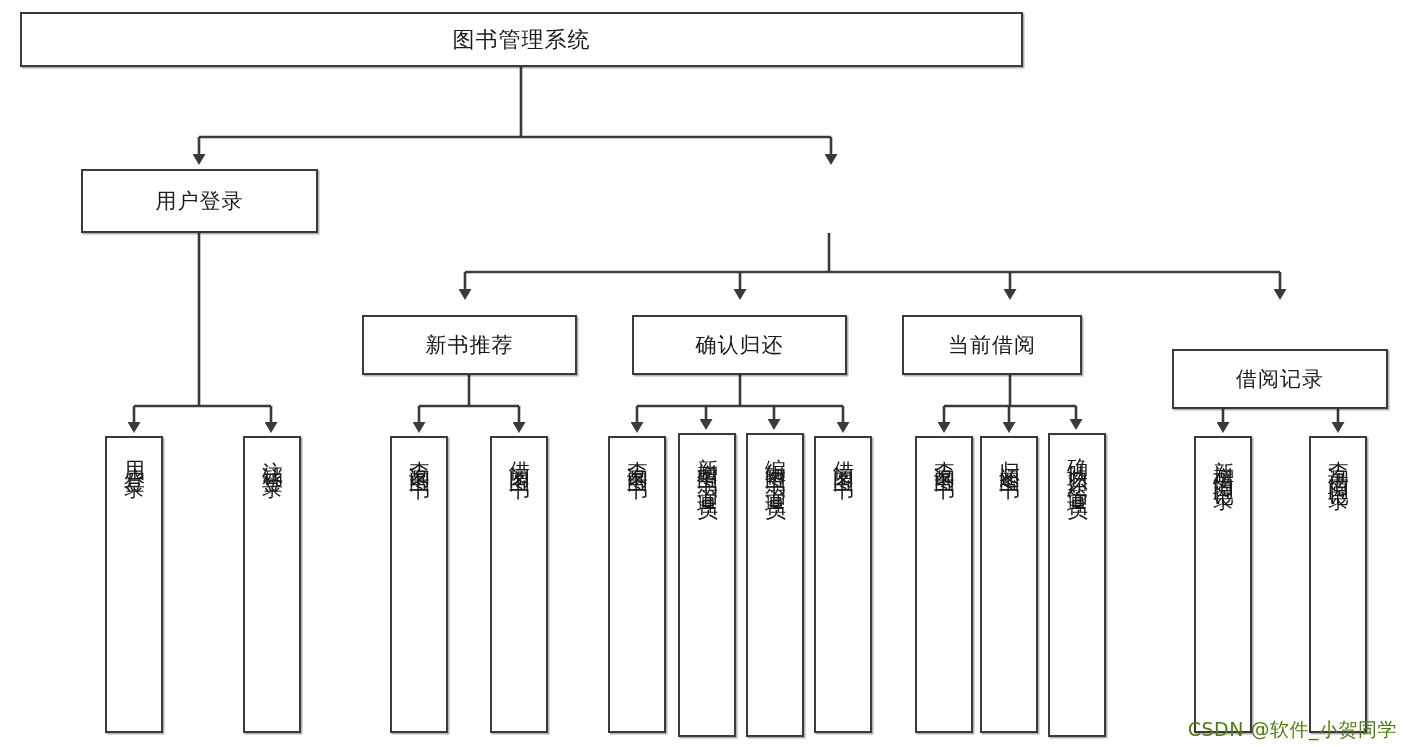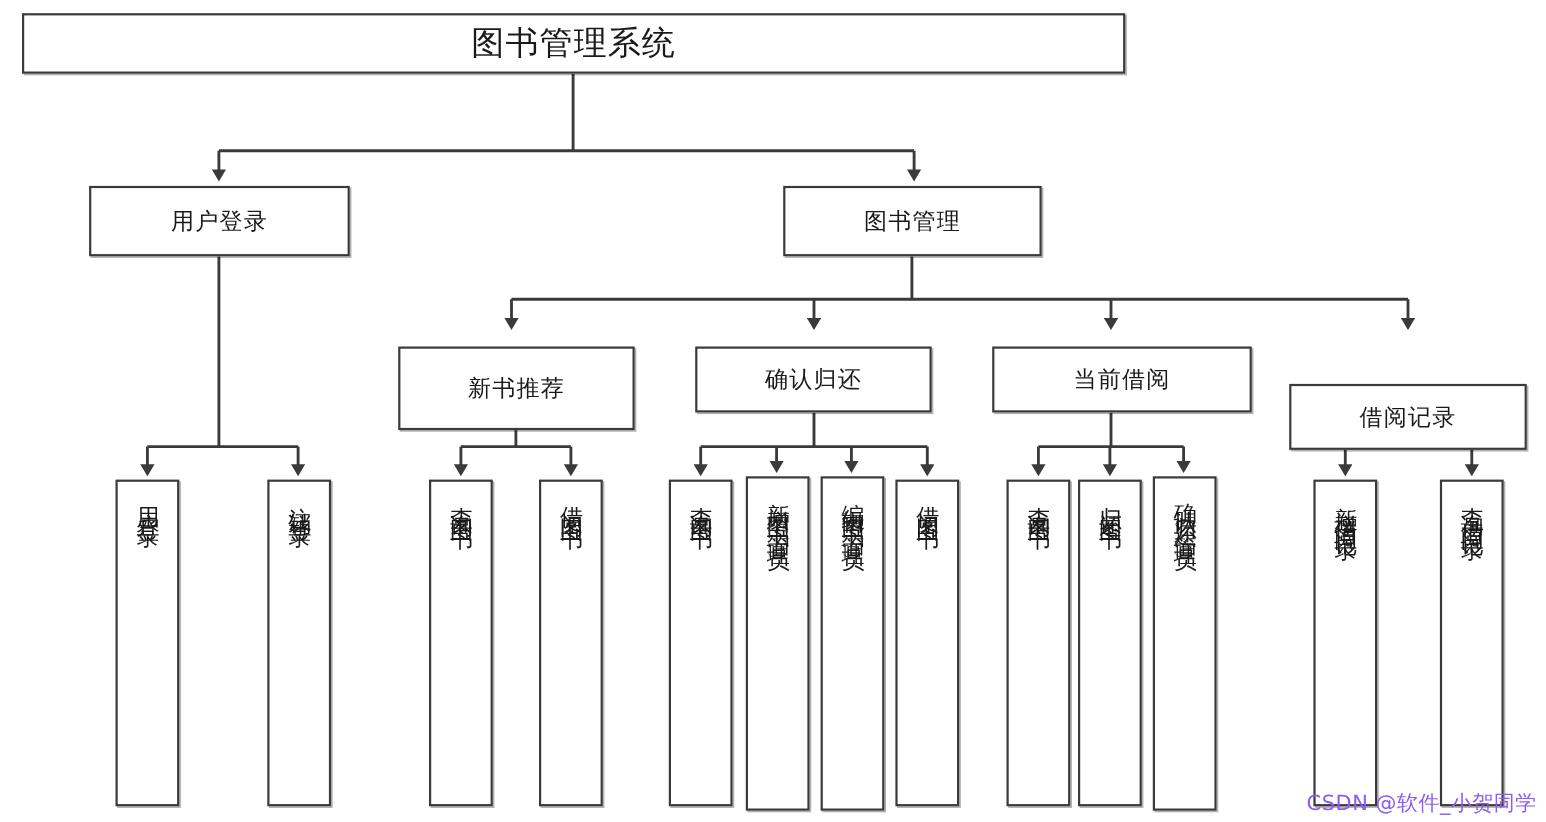--- a/index.html
+++ b/index.html
@@ -28,21 +28,21 @@
     box-shadow:1.5px 1.5px 0 rgba(0,0,0,0.30);
   }
   .node .lbl{display:block;}
 
   
   .node.h .lbl{
     font-size:21px;
     letter-spacing:1px;
     white-space:nowrap;
   }
-  .node.root .lbl{font-size:30px;}
+  .node.root .lbl{font-size:22px;}
 
   
   .node.v{
     align-items:flex-start;
     padding-top:6px;
   }
   .node.v .lbl{
     writing-mode:vertical-rl;
     text-orientation:upright;
     -webkit-writing-mode:vertical-rl;
@@ -51,21 +51,21 @@
     line-height:1;
     white-space:nowrap;
   }
 
   
   #watermark{
     position:absolute;
     right:8px;
     bottom:4px;
     font-size:19px;
-    color:#8b5cf6;
+    color:#4d7c0f;
     letter-spacing:0.5px;
     white-space:nowrap;
     pointer-events:none;
     font-family:"DejaVu Sans","Liberation Sans",sans-serif;
     margin-left:40px;
   }
 </style>
 </head>
 <body>
 
@@ -124,33 +124,30 @@
   </svg>
 
   <div class="node h root" style="left:20px;top:12px;width:1003px;height:55px;">
     <span class="lbl">图书管理系统</span>
   </div>
 
   <div class="node h" style="left:81px;top:169px;width:237px;height:64px;">
     <span class="lbl">用户登录</span>
   </div>
 
-  <div class="node h" style="left:712px;top:169px;width:235px;height:64px;">
-    <span class="lbl">图书管理</span>
-  </div>
 
-  <div class="node h" style="left:362px;top:315px;width:215px;height:76px;">
+  <div class="node h" style="left:362px;top:315px;width:215px;height:60px;">
     <span class="lbl">新书推荐</span>
   </div>
 
   <div class="node h" style="left:632px;top:315px;width:215px;height:60px;">
     <span class="lbl">确认归还</span>
   </div>
 
-  <div class="node h" style="left:902px;top:315px;width:236px;height:60px;text-align:right;">
+  <div class="node h" style="left:902px;top:315px;width:180px;height:60px;text-align:right;">
     <span class="lbl">当前借阅</span>
   </div>
 
   <div class="node h" style="left:1172px;top:315px;width:216px;height:60px;margin-top:34px;">
     <span class="lbl">借阅记录</span>
   </div>
 
   <div class="node v" style="left:105px;top:436px;width:58px;height:297px;">
     <span class="lbl">用户登录</span>
   </div>

